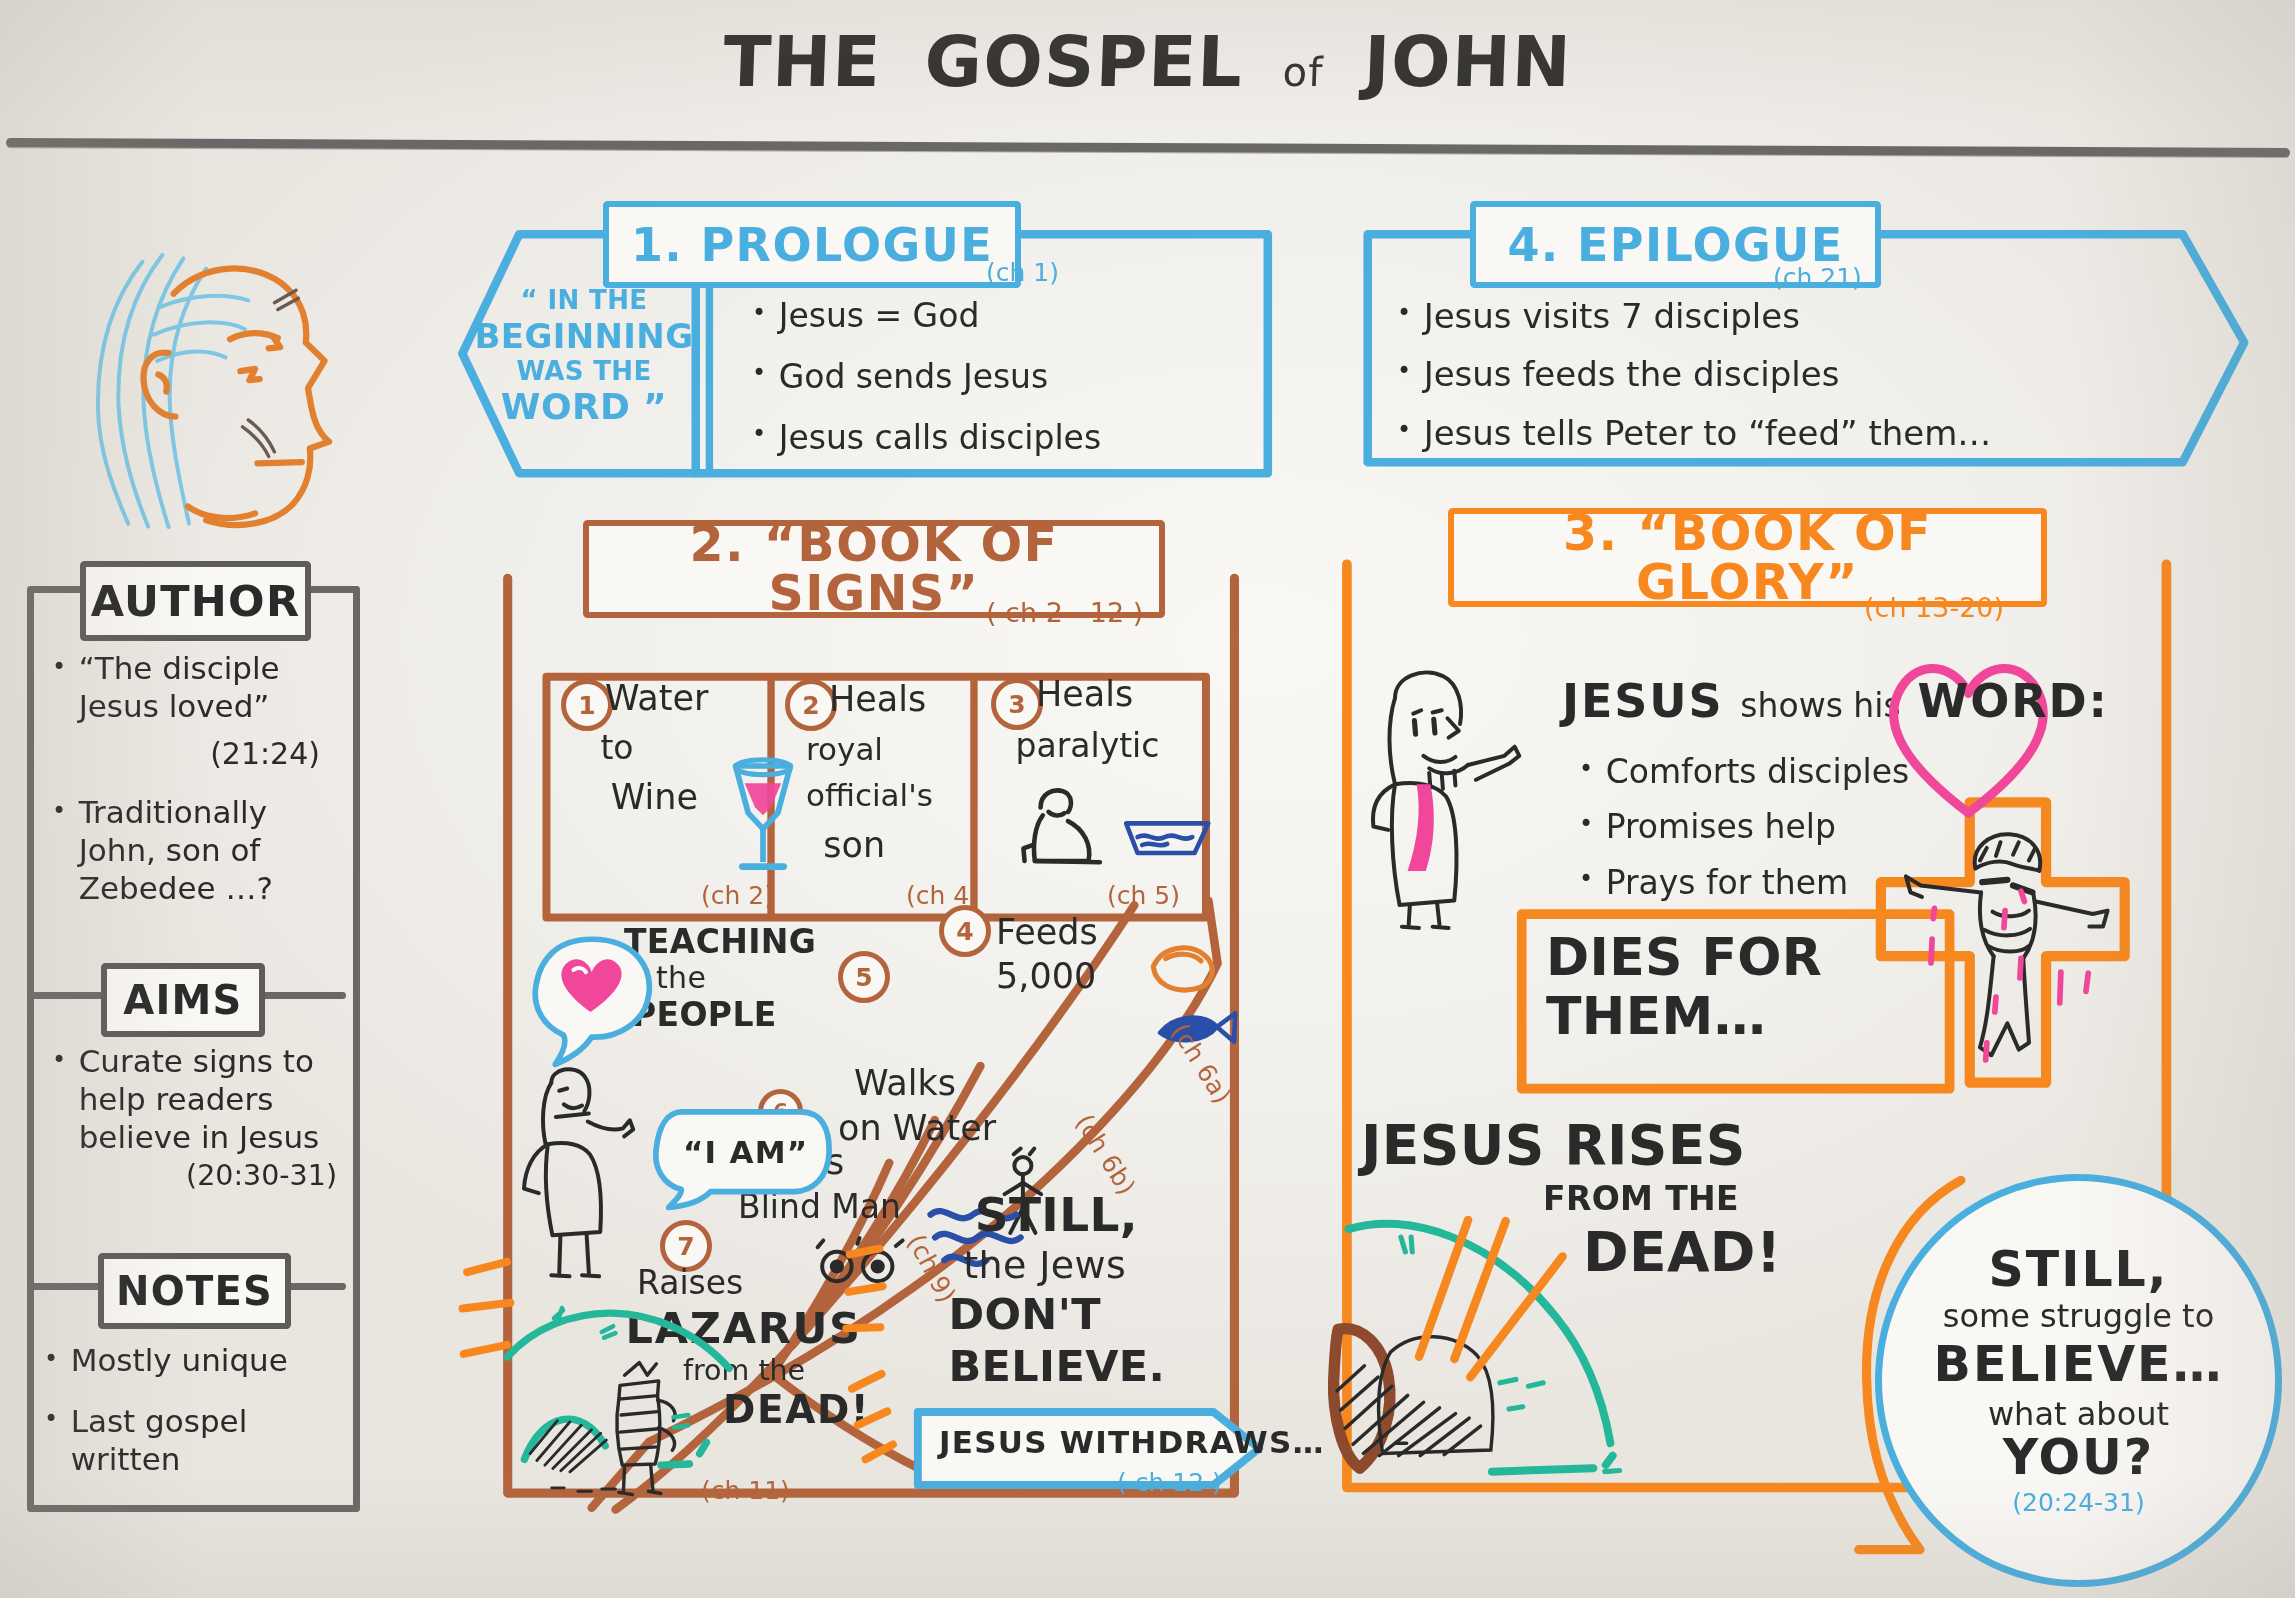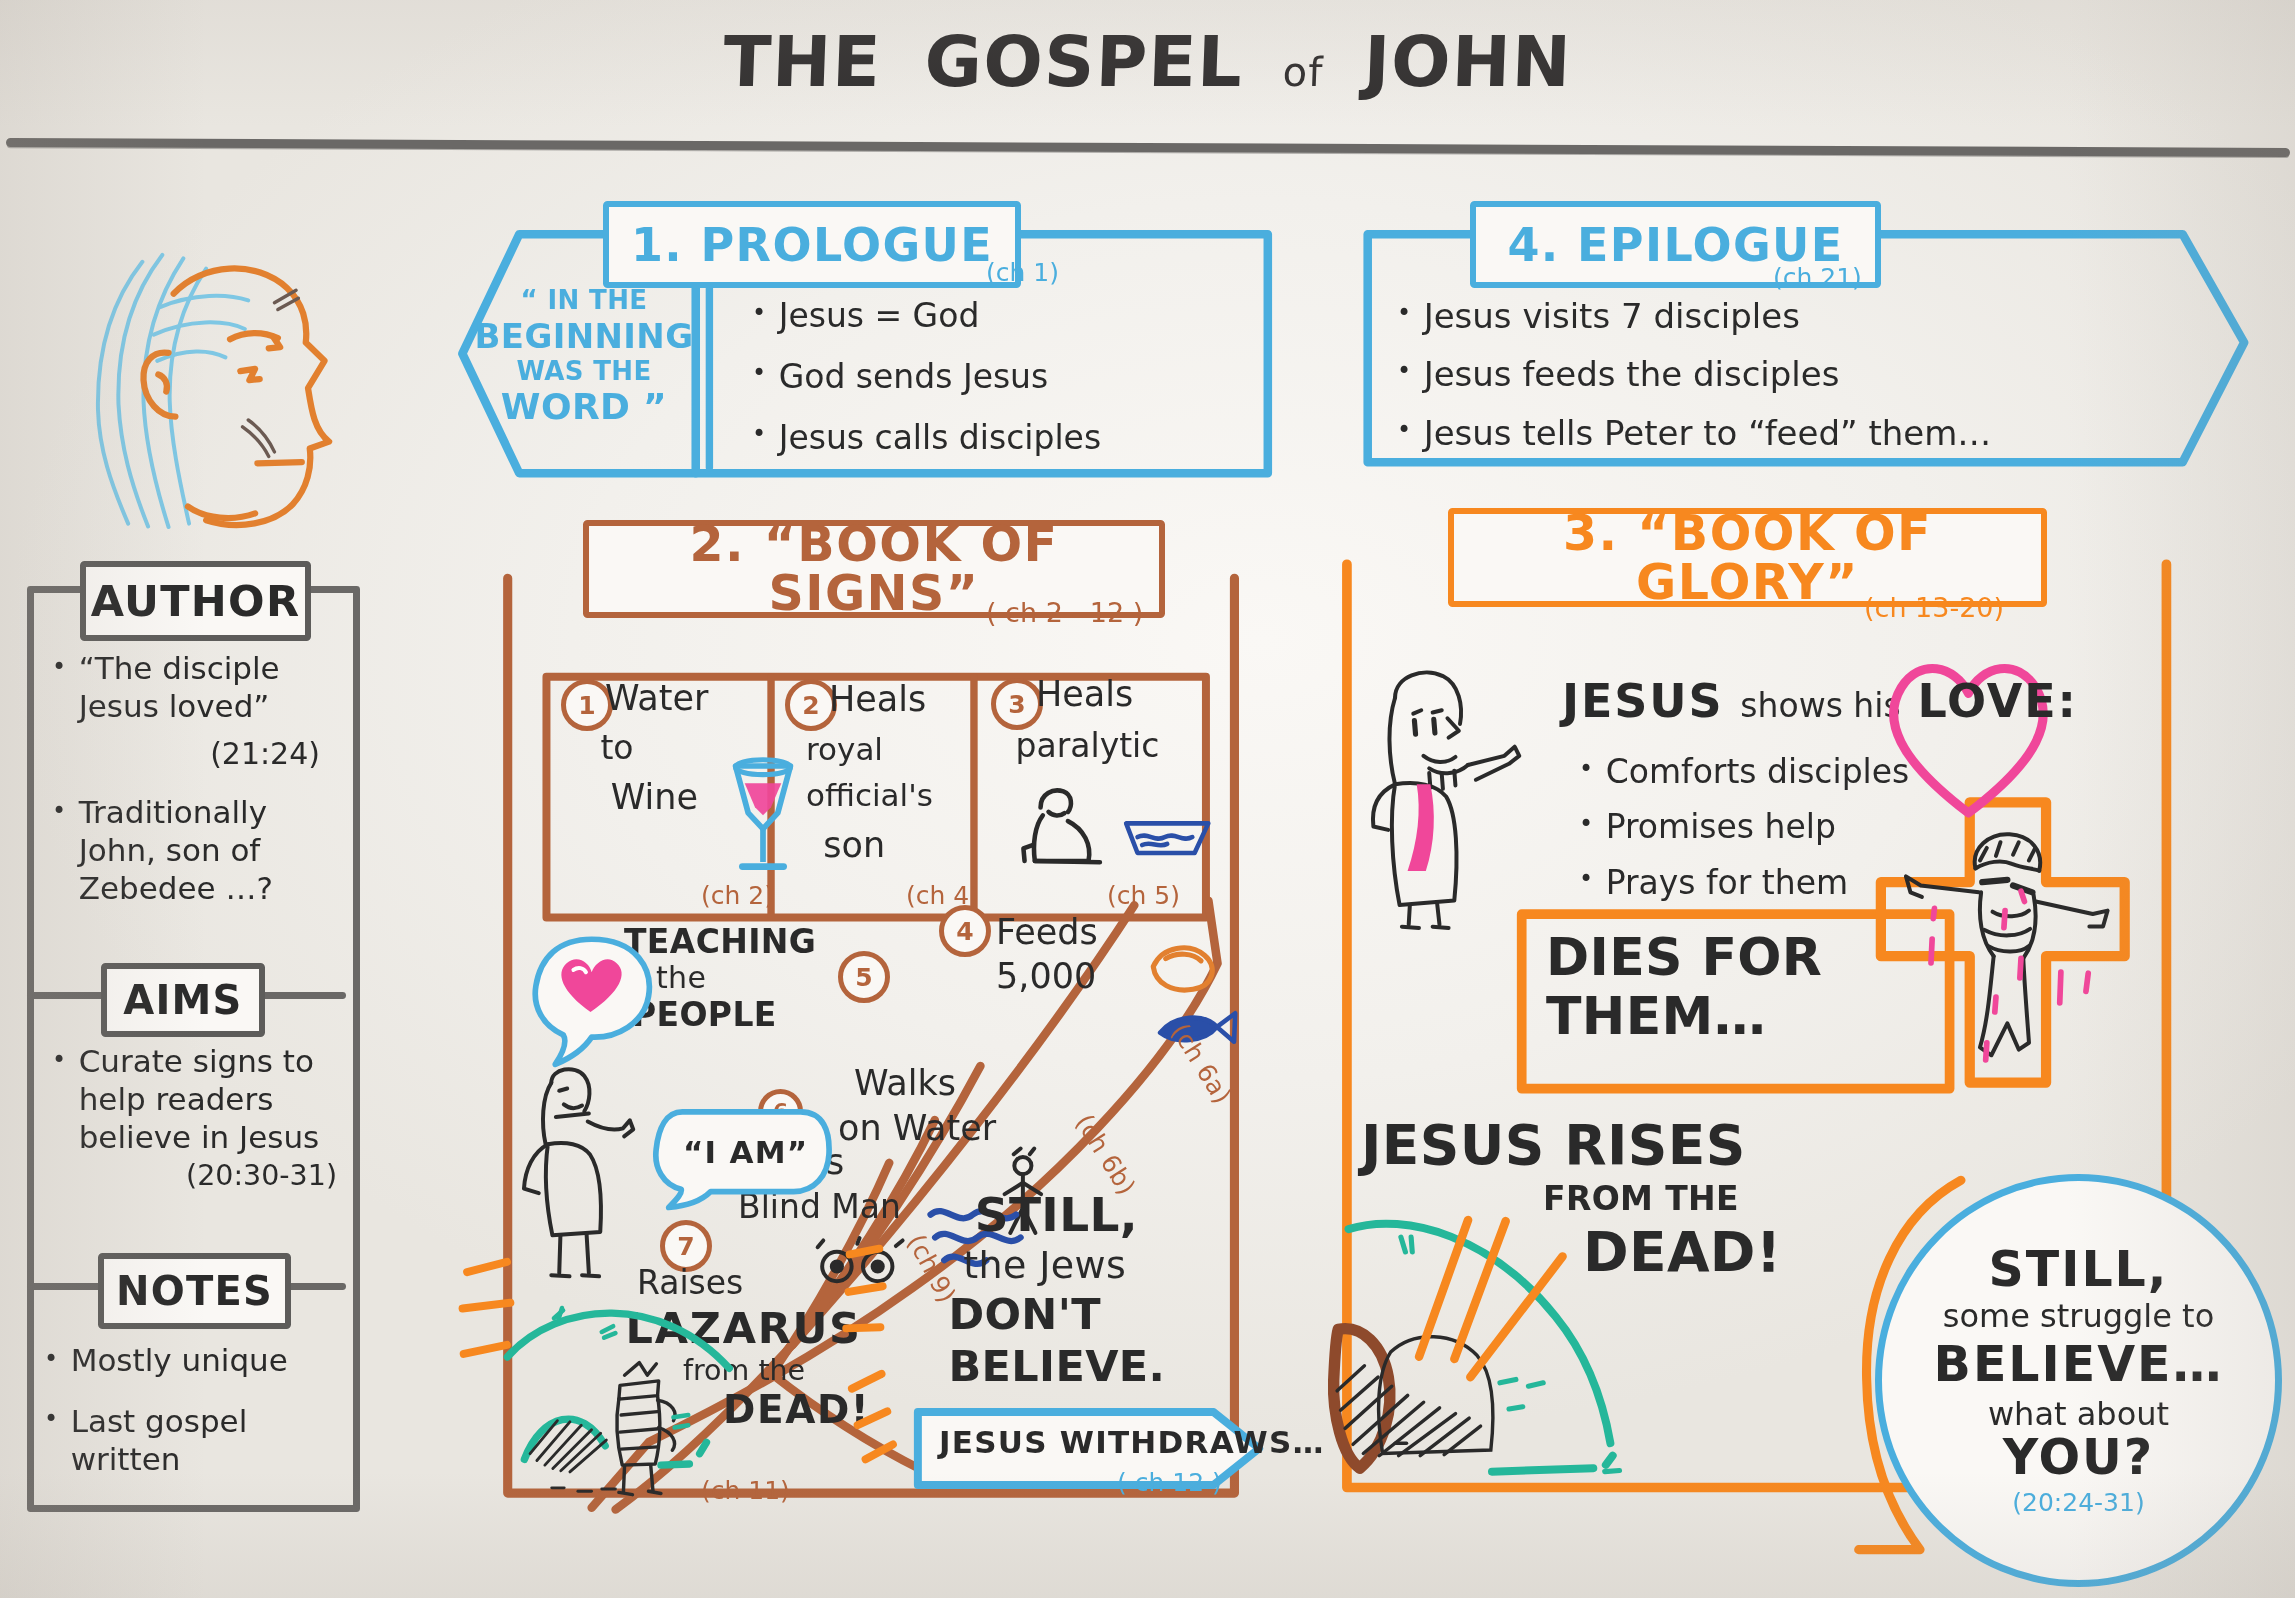--- a/index.html
+++ b/index.html
@@ -547,21 +547,21 @@
       <path d="M132 426 L 136 462"></path>
     <path d="M70 466 L 100 468"></path>
       <path d="M124 466 L 152 468"></path>
   </g>
   <path d="M120 216 C 130 264, 128 320, 112 368 L 80 368 C 98 316, 104 262, 96 216 Z" fill="#f0479a"></path>
 </svg>
 
 <div class="abs nosel" style="left:1562px;top:674px;width:547px;display:flex;align-items:baseline;gap:17px;">
   <span class="caps ink-black" style="font-size:46px">JESUS</span>
   <span class="script ink-black" style="font-size:33px">shows his</span>
-  <span class="caps ink-black" style="font-size:46px;position:relative;z-index:3">LOVE:</span>
+  <span class="caps ink-black" style="font-size:46px;position:relative;z-index:3">WORD:</span>
 </div>
 <svg class="abs" style="left:1875px;top:650px;z-index:1;" width="188" height="171" viewBox="0 0 330 300">
   <path d="M164 286 C 40 192, 12 122, 46 66 C 78 14, 140 26, 164 76 C 188 26, 250 14, 282 66
            C 316 122, 288 192, 164 286 Z" fill="none" stroke="#f0479a" stroke-width="16" stroke-linejoin="round"></path>
 </svg>
 
 <div class="blist" style="left:1579px;top:752px;width:513px;">
   <div class="li" style="margin-bottom:15px;">
     <span class="dot ink-black">•</span>
     <span class="script ink-black" style="font-size:33px">Comforts disciples</span>

